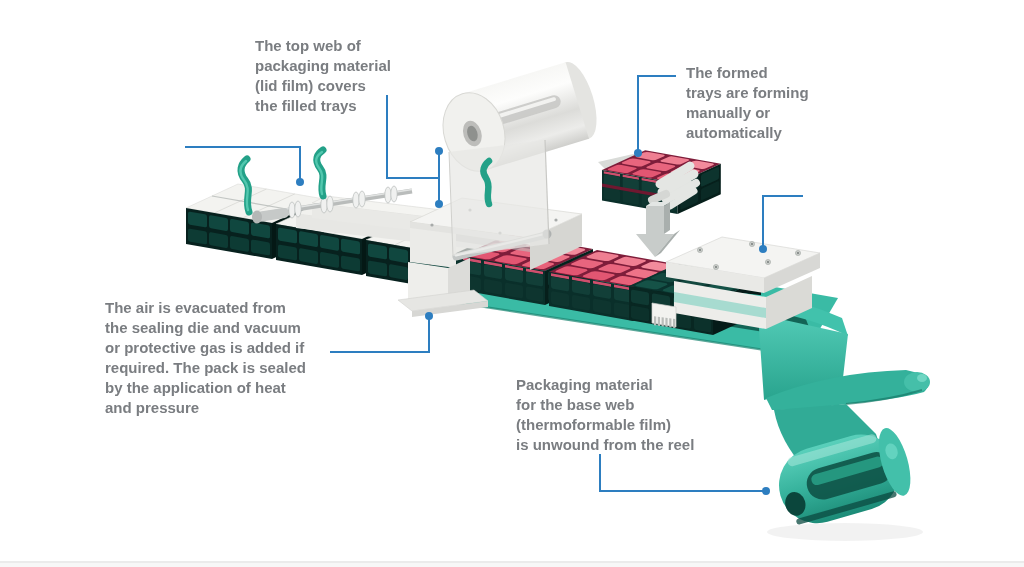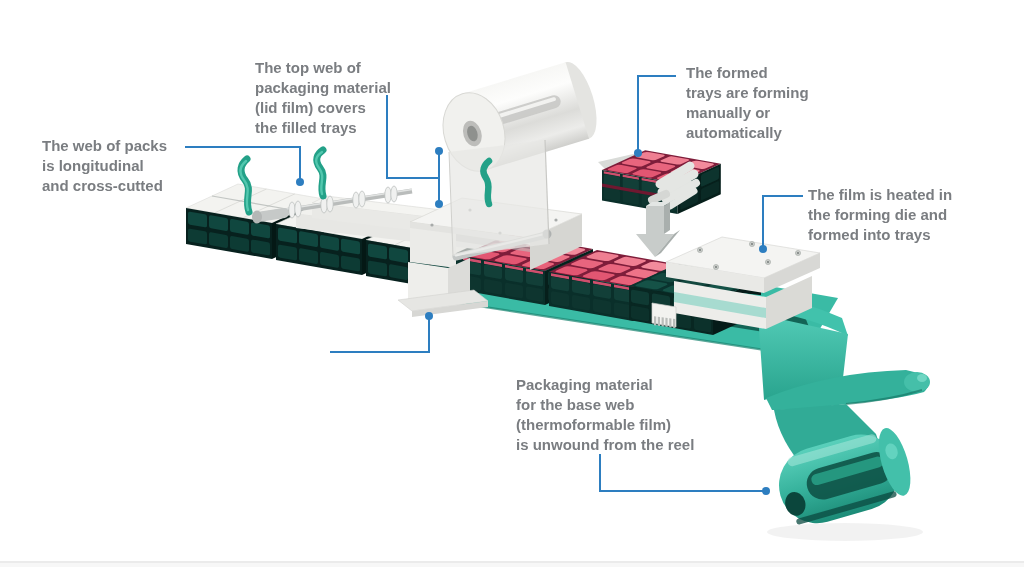--- a/index.html
+++ b/index.html
@@ -313,34 +313,34 @@
     <circle cx="300" cy="182" r="4"></circle>
     <circle cx="439" cy="151" r="4"></circle>
         <circle cx="439" cy="204" r="4"></circle>
     <circle cx="638" cy="153" r="4"></circle>
     <circle cx="763" cy="249" r="4"></circle>
     <circle cx="429" cy="316" r="4"></circle>
     <circle cx="766" cy="491" r="4"></circle>
   </g>
 </svg>
 
-<div class="ann" style="left:42px;top:136px;">The web of packs
-is longitudinal
-and cross-cutted</div>
-<div class="ann" style="left:255px;top:36px;margin-top:22px;">The top web of
+<div class="ann" style="left:255px;top:36px;">The top web of
 packaging material
 (lid film) covers
 the filled trays</div>
 <div class="ann" style="left:686px;top:63px;">The formed
 trays are forming
 manually or
 automatically</div>
-<div class="ann" style="left:808px;top:185px;">The film is heated in
-the forming die and
-formed into trays</div>
+<div class="ann" style="left:105px;top:298px;">The air is evacuated from
+the sealing die and vacuum
+or protective gas is added if
+required. The pack is sealed
+by the application of heat
+and pressure</div>
 <div class="ann" style="left:516px;top:375px;">Packaging material
 for the base web
 (thermoformable film)
 is unwound from the reel</div>
 
 <div class="divider"></div>
 <div class="belowbar"></div>
 
 </div>
 

